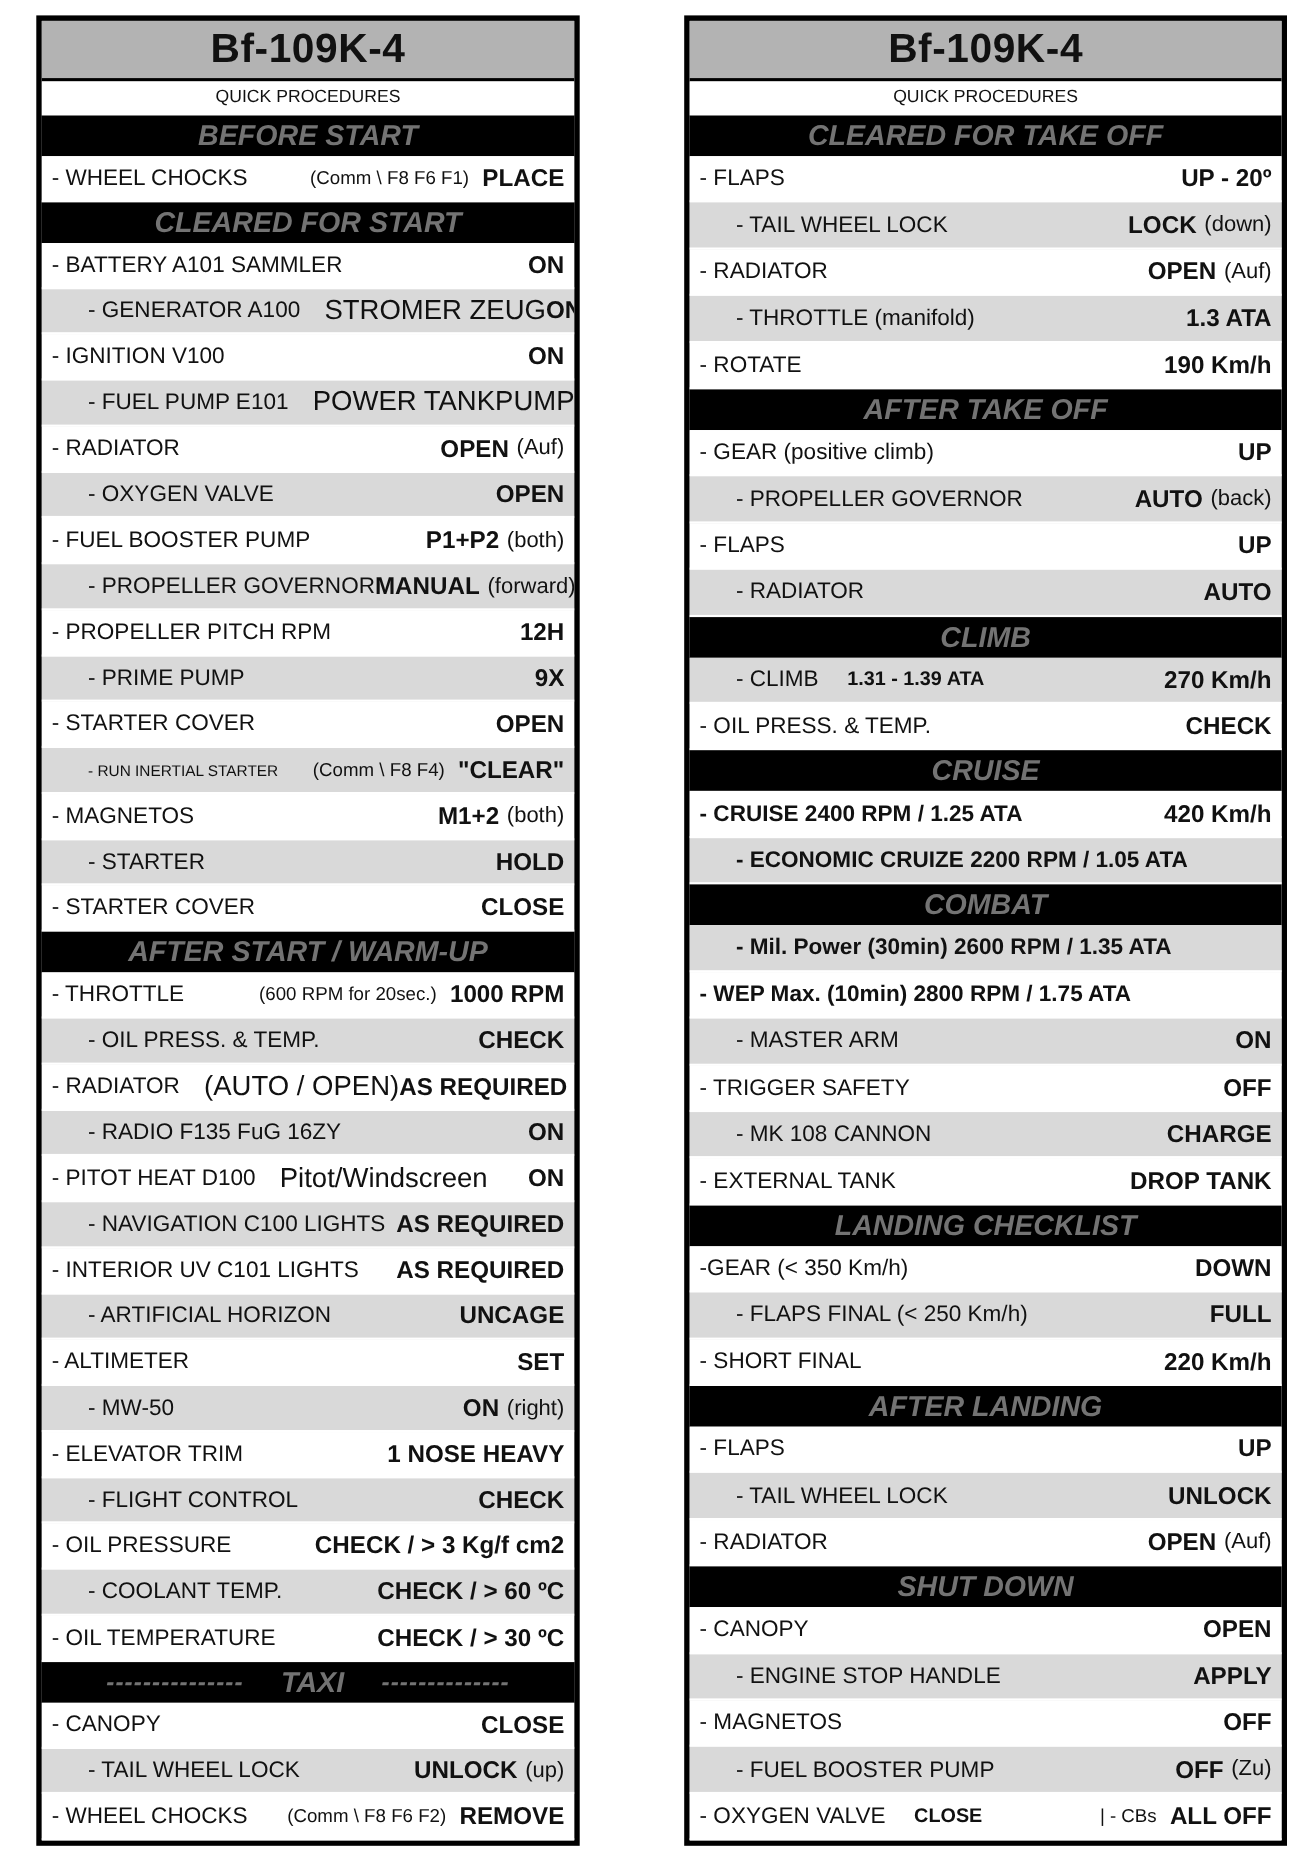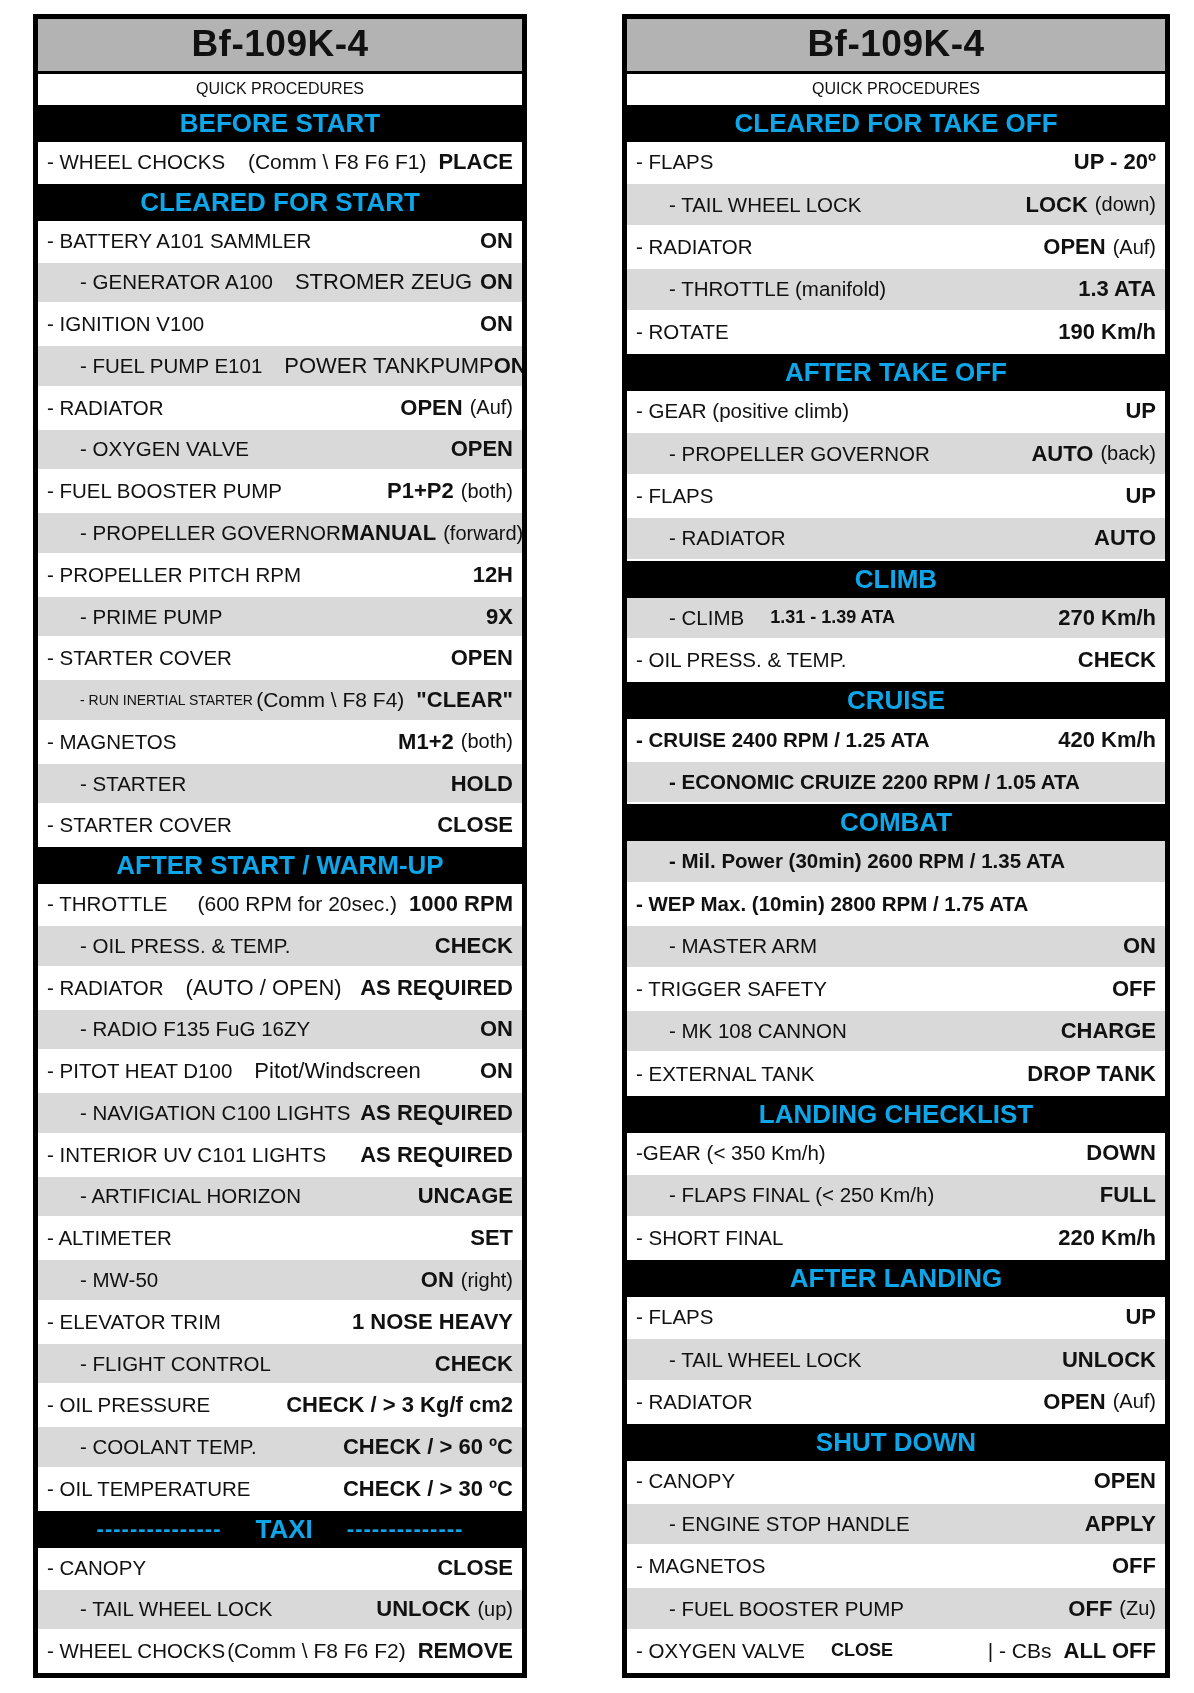--- a/index.html
+++ b/index.html
@@ -17,38 +17,38 @@
     flex:0 0 52px;background:#b3b3b3;border-bottom:3px solid #000;
     font-weight:bold;font-size:37px;line-height:50px;text-align:center;
     letter-spacing:0.5px;
   }
   .subtitle{
     flex:0 0 31px;background:#fff;font-size:16px;line-height:30px;text-align:center;
   }
   .sections{flex:1 1 auto;display:flex;flex-direction:column;min-height:0;}
   .section{display:contents;}
   .sec-header{
-    flex:0 0 37px;background:#000;color:#0ea5e9;font-weight:bold;font-size:26px;
+    flex:0 0 37px;background:#000;color:#737373;font-weight:bold;font-size:26px;
     display:flex;align-items:center;justify-content:center;gap:34px;
-    white-space:nowrap;overflow:hidden;
+    white-space:nowrap;overflow:hidden;font-style:italic;
   }
   .sec-header .dash{font-size:22px;letter-spacing:1px;}
   .row{
     flex:1 1 0;min-height:0;display:flex;align-items:center;
     padding:0 9px;box-sizing:border-box;background:#fff;
     border-bottom:2px solid #fff;white-space:nowrap;overflow:hidden;
   }
   .row.gray{background:#d9d9d9;padding-left:42px;}
   .lbl{font-size:20.5px;}
   .lbl.bold{font-weight:bold;font-size:20.5px;}
   .lbl.small{font-size:14px;}
-  .mid{font-size:22px;margin-left:22px;}
+  .mid{font-size:25px;margin-left:22px;}
   .lbl2{font-weight:bold;font-size:18px;margin-left:26px;}
   .spacer{flex:1 1 auto;}
-  .note{font-size:21px;margin-right:12px;}
+  .note{font-size:17px;margin-right:12px;}
   .val{font-weight:bold;font-size:22px;}
   .sfx{font-size:20px;margin-left:7px;}
 </style>
 </head>
 <body>
 
 <div class="page">
   <div class="column left">
     <div class="title">Bf-109K-4</div>
     <div class="subtitle">QUICK PROCEDURES</div>

